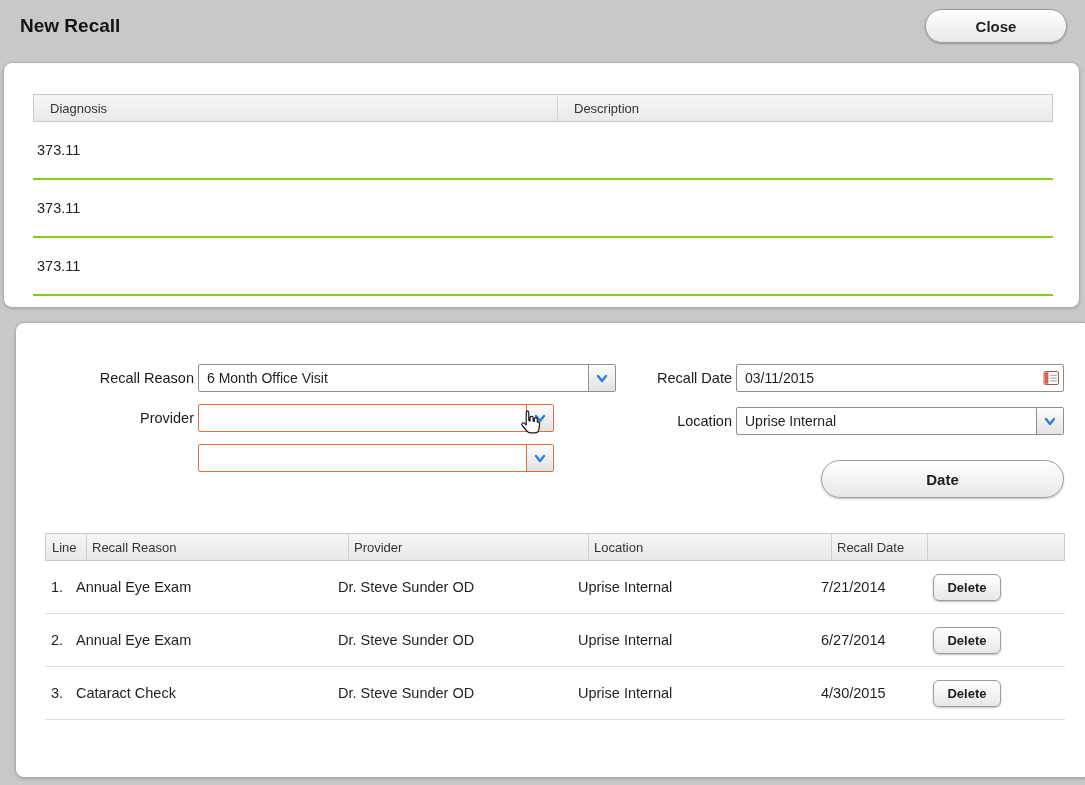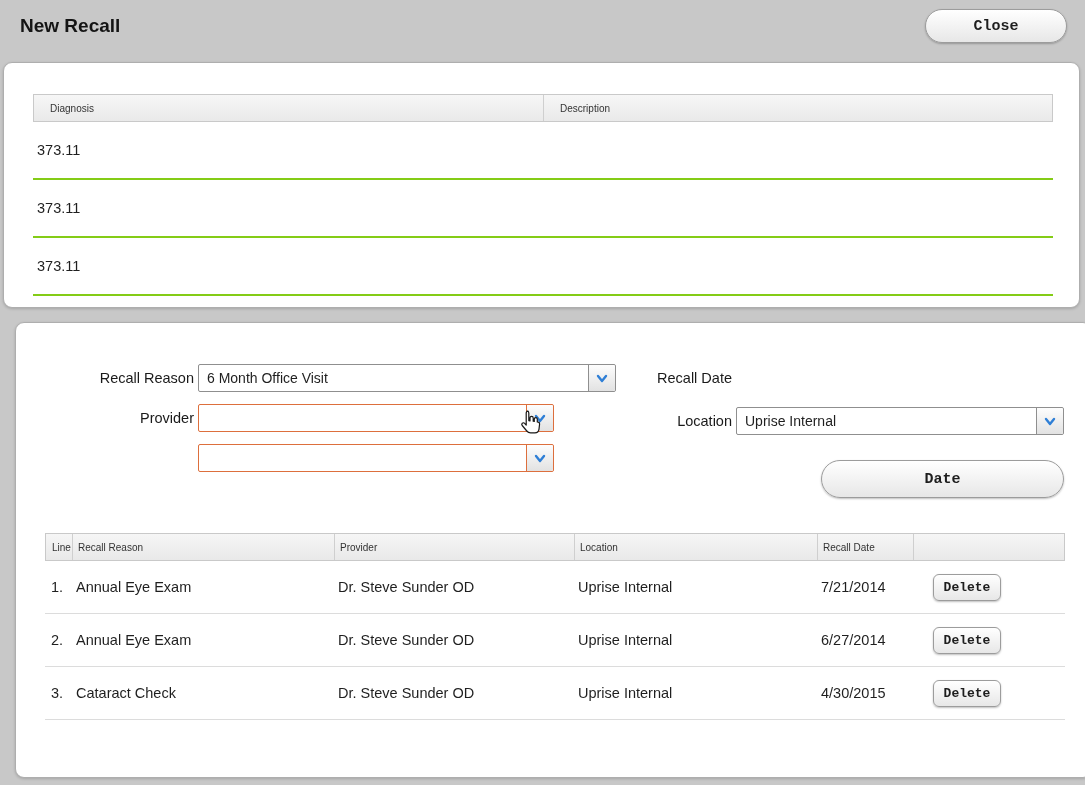--- a/index.html
+++ b/index.html
@@ -15,43 +15,43 @@
   }
   
   .hdr{position:absolute;left:4px;top:0;width:100%;height:52px;}
   .hdr-title{position:absolute;left:16px;top:0;height:52px;line-height:52px;
     font-size:19px;font-weight:bold;color:#141414;}
   .pill{
     background:linear-gradient(#ffffff,#e7e7e7);
     border:1px solid #9c9c9c;border-radius:17px;
     font-weight:bold;color:#1e1e1e;cursor:pointer;
     box-shadow:0 1px 2px rgba(0,0,0,.25);
-    font-family:Liberation Mono, monospace;
+    font-family:Liberation Sans, sans-serif;
   }
   .close-btn{position:absolute;right:22px;top:9px;width:142px;height:34px;font-size:15px;}
   
   .panel{
     position:absolute;background:#ffffff;
     border:1px solid #aeaeae;border-radius:9px;
     box-shadow:0 1px 3px rgba(0,0,0,.18);
     box-sizing:border-box;
   }
   .panel-diag{left:3px;top:62px;width:1077px;height:246px;}
   .panel-form{left:15px;top:322px;width:1077px;height:456px;}
   
   .tbl1{position:absolute;left:29px;top:31px;width:1020px;}
   .thead{
     display:grid;height:28px;align-items:center;
     background:linear-gradient(#f6f6f6,#e9e9e9);
     border:1px solid #c9c9c9;box-sizing:border-box;
-    font-size:10px;color:#333;
+    font-size:13px;color:#333;
   }
   .tbl1 .thead{grid-template-columns:1fr 1fr;}
   .thead .th{padding-left:16px;height:100%;display:flex;align-items:center;box-sizing:border-box;}
-  .thead .th + .th{border-left:1px solid #cfcfcf;}
+  .thead .th + .th{border-left:1px solid #cfcfcf;margin-left:14px;}
   .tbl1 .trow{
     display:grid;grid-template-columns:1fr 1fr;align-items:center;
     height:56px;border-bottom:2px solid #84cc16;
     font-size:14.5px;color:#1f1f1f;
   }
   .tbl1 .trow .td{padding-left:4px;}
   
   .lbl{position:absolute;height:28px;line-height:28px;font-size:14.5px;color:#1a1a1a;text-align:right;}
   .dd{
     position:absolute;height:28px;display:flex;align-items:stretch;
@@ -153,20 +153,32 @@
   <div class="dd required" style="left:182px;top:121px;width:356px;">
     <span class="dd-value"></span>
     <span class="dd-arrow">
       <svg width="12" height="9" viewBox="0 0 12 9">
           <path d="M2 2 L6 7 L10 2" fill="none" stroke-width="2.4" stroke-linecap="round" stroke-linejoin="round"></path>
         </svg>
     </span>
   </div>
 
   <div class="lbl" style="left:540px;top:41px;width:176px;">Recall Date</div>
+  <div class="txt-field" style="left:720px;top:41px;width:328px;">
+    <input type="text" value="03/11/2015" style="">
+    <span class="cal-btn">
+      <svg width="17" height="16" viewBox="0 0 17 16">
+        <rect x="1" y="1.5" width="14.5" height="13" rx="1.5" fill="#fdfdfd" stroke="#a05a4a"></rect>
+        <rect x="1.8" y="2.3" width="3.6" height="11.4" fill="#d9604a"></rect>
+        <rect x="7" y="4.6" width="7" height="1.4" fill="#b9b9b9"></rect>
+        <rect x="7" y="7.4" width="7" height="1.4" fill="#b9b9b9"></rect>
+        <rect x="7" y="10.2" width="7" height="1.4" fill="#b9b9b9"></rect>
+      </svg>
+    </span>
+  </div>
 
   <div class="lbl" style="left:540px;top:84px;width:176px;">Location</div>
   <div class="dd" style="left:720px;top:84px;width:328px;">
     <span class="dd-value">Uprise Internal</span>
     <span class="dd-arrow">
       <svg width="12" height="9" viewBox="0 0 12 9">
           <path d="M2 2 L6 7 L10 2" fill="none" stroke-width="2.4" stroke-linecap="round" stroke-linejoin="round"></path>
         </svg>
     </span>
   </div>

